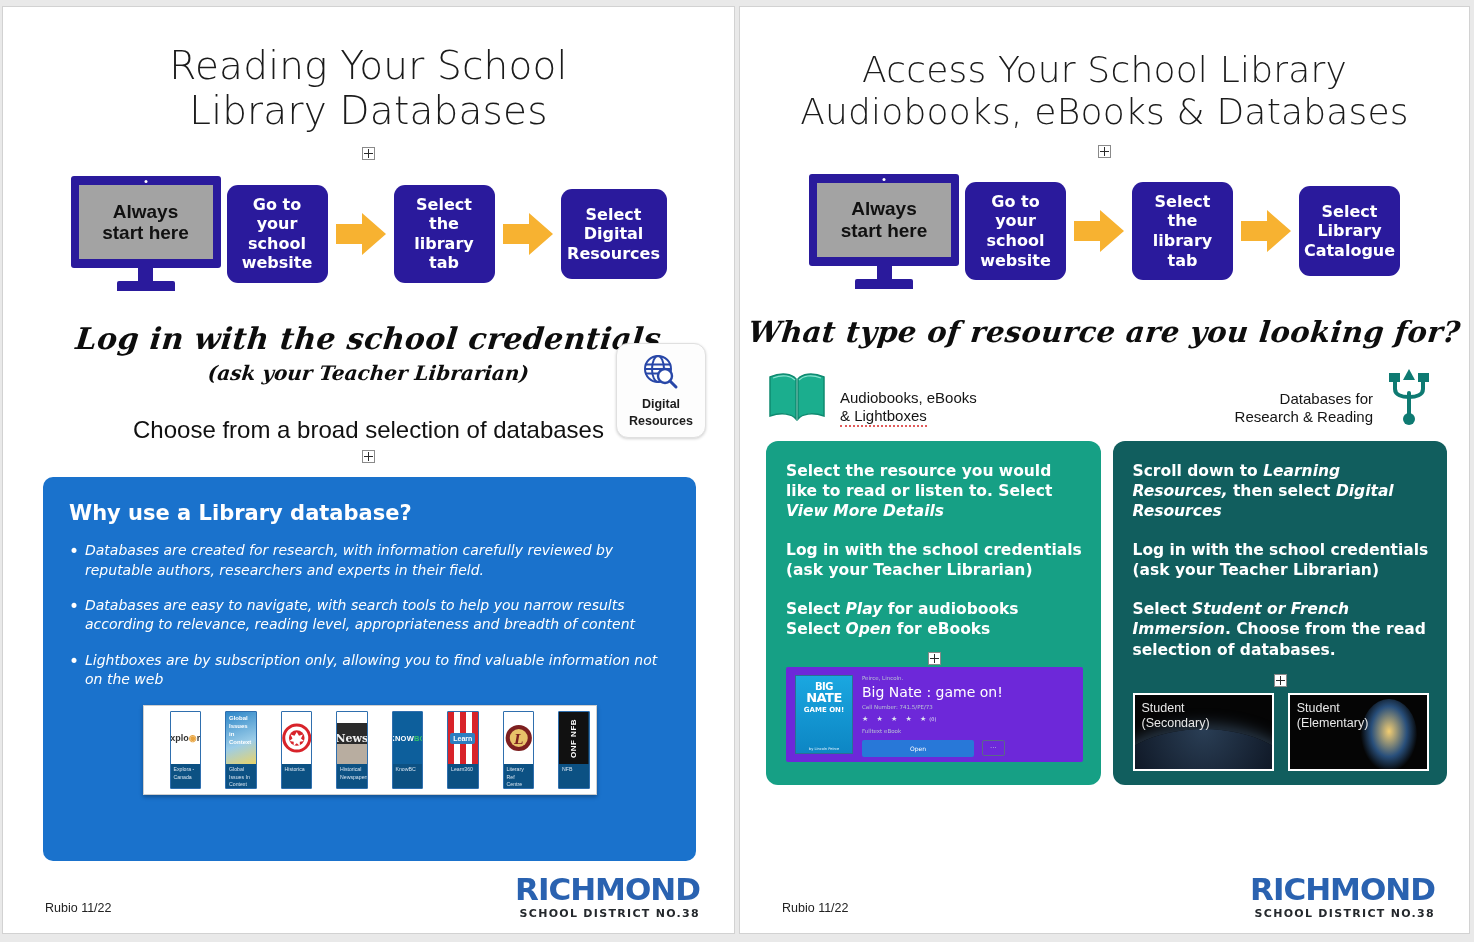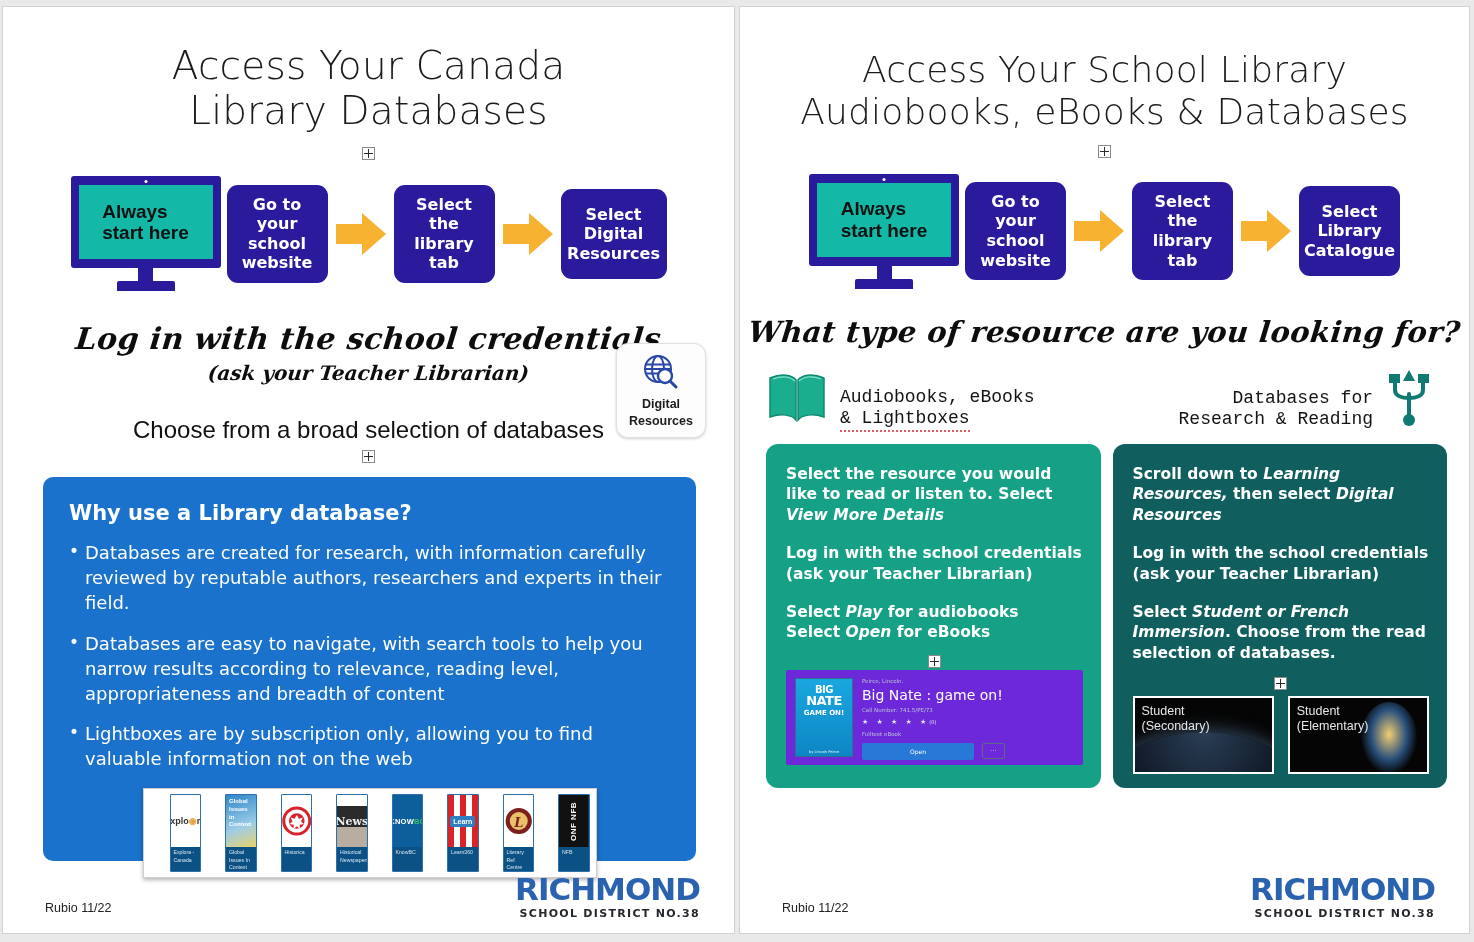--- a/index.html
+++ b/index.html
@@ -61,24 +61,24 @@
   }
   .monitor { position: relative; width: 150px; }
   .monitor .screen {
     background: #2A1A9C;
     border-radius: 3px;
     padding: 9px 8px 9px 8px;
     height: 92px;
     display: flex;
   }
   .monitor .inner {
-    background: #14b8a6;
+    background: #a3a3a3;
     flex: 1;
     display: flex; align-items: center; justify-content: center;
-    text-align: left;
+    text-align: center;
     font-weight: bold;
     font-size: 19px;
     line-height: 1.14;
     color: #111;
     font-family: "Liberation Sans", sans-serif;
   }
   .monitor .neck {
     width: 15px; height: 13px; background: #2A1A9C; margin: 0 auto;
   }
   .monitor .base {
@@ -157,23 +157,24 @@
   }
   .bluecard h3 {
     font-size: 21px; font-weight: bold; margin-bottom: 16px;
     font-family: "DejaVu Sans", sans-serif;
   }
   .bluecard ul { list-style: none; }
   .bluecard li {
     position: relative;
     padding-left: 16px;
     margin-bottom: 16px;
-    font-size: 18px;
+    font-size: 14px;
     line-height: 1.38;
     font-family: "DejaVu Sans", sans-serif;
+    font-style: italic;
   }
   .bluecard li::before {
     content: "•"; position: absolute; left: 0; top: -1px; font-size: 17px;
   }
 
   
   .dbstrip {
     margin: 6px auto 0 auto;
     width: 454px; height: 90px;
     background: #fff;
@@ -211,22 +212,22 @@
   .rtype-row {
     display: flex; align-items: center;
     justify-content: space-between;
     padding: 0 36px 0 26px;
     margin-top: 18px;
   }
   .rtype {
     display: flex; align-items: center; gap: 12px;
   }
   .rtype .txt {
-    font-size: 18px; color: #141414; line-height: 1.2;
-    font-family: Liberation Mono, monospace;
+    font-size: 15px; color: #141414; line-height: 1.2;
+    font-family: Liberation Sans, sans-serif;
     margin-top: 20px;
   }
   .rtype .txt .underlined { border-bottom: 2px dotted #e05b5b; }
   .rtype .txt.right { text-align: right; }
 
   .panels {
     display: flex; gap: 12px;
     margin: 12px 22px 0 26px;
   }
   .panel {
@@ -332,21 +333,21 @@
   }
 </style>
 </head>
 <body>
 
 <div class="canvas">
 
   <div class="page page-left">
 
     <div class="title">
-      <div>Access Your Canada</div>
+      <div>Reading Your School</div>
       <div>Library Databases</div>
     </div>
 
     <div style="margin-top:14px;">
       <div class="plus-handle"></div>
     </div>
 
     <div class="flow">
       <div class="monitor">
         <div class="dot"></div>

